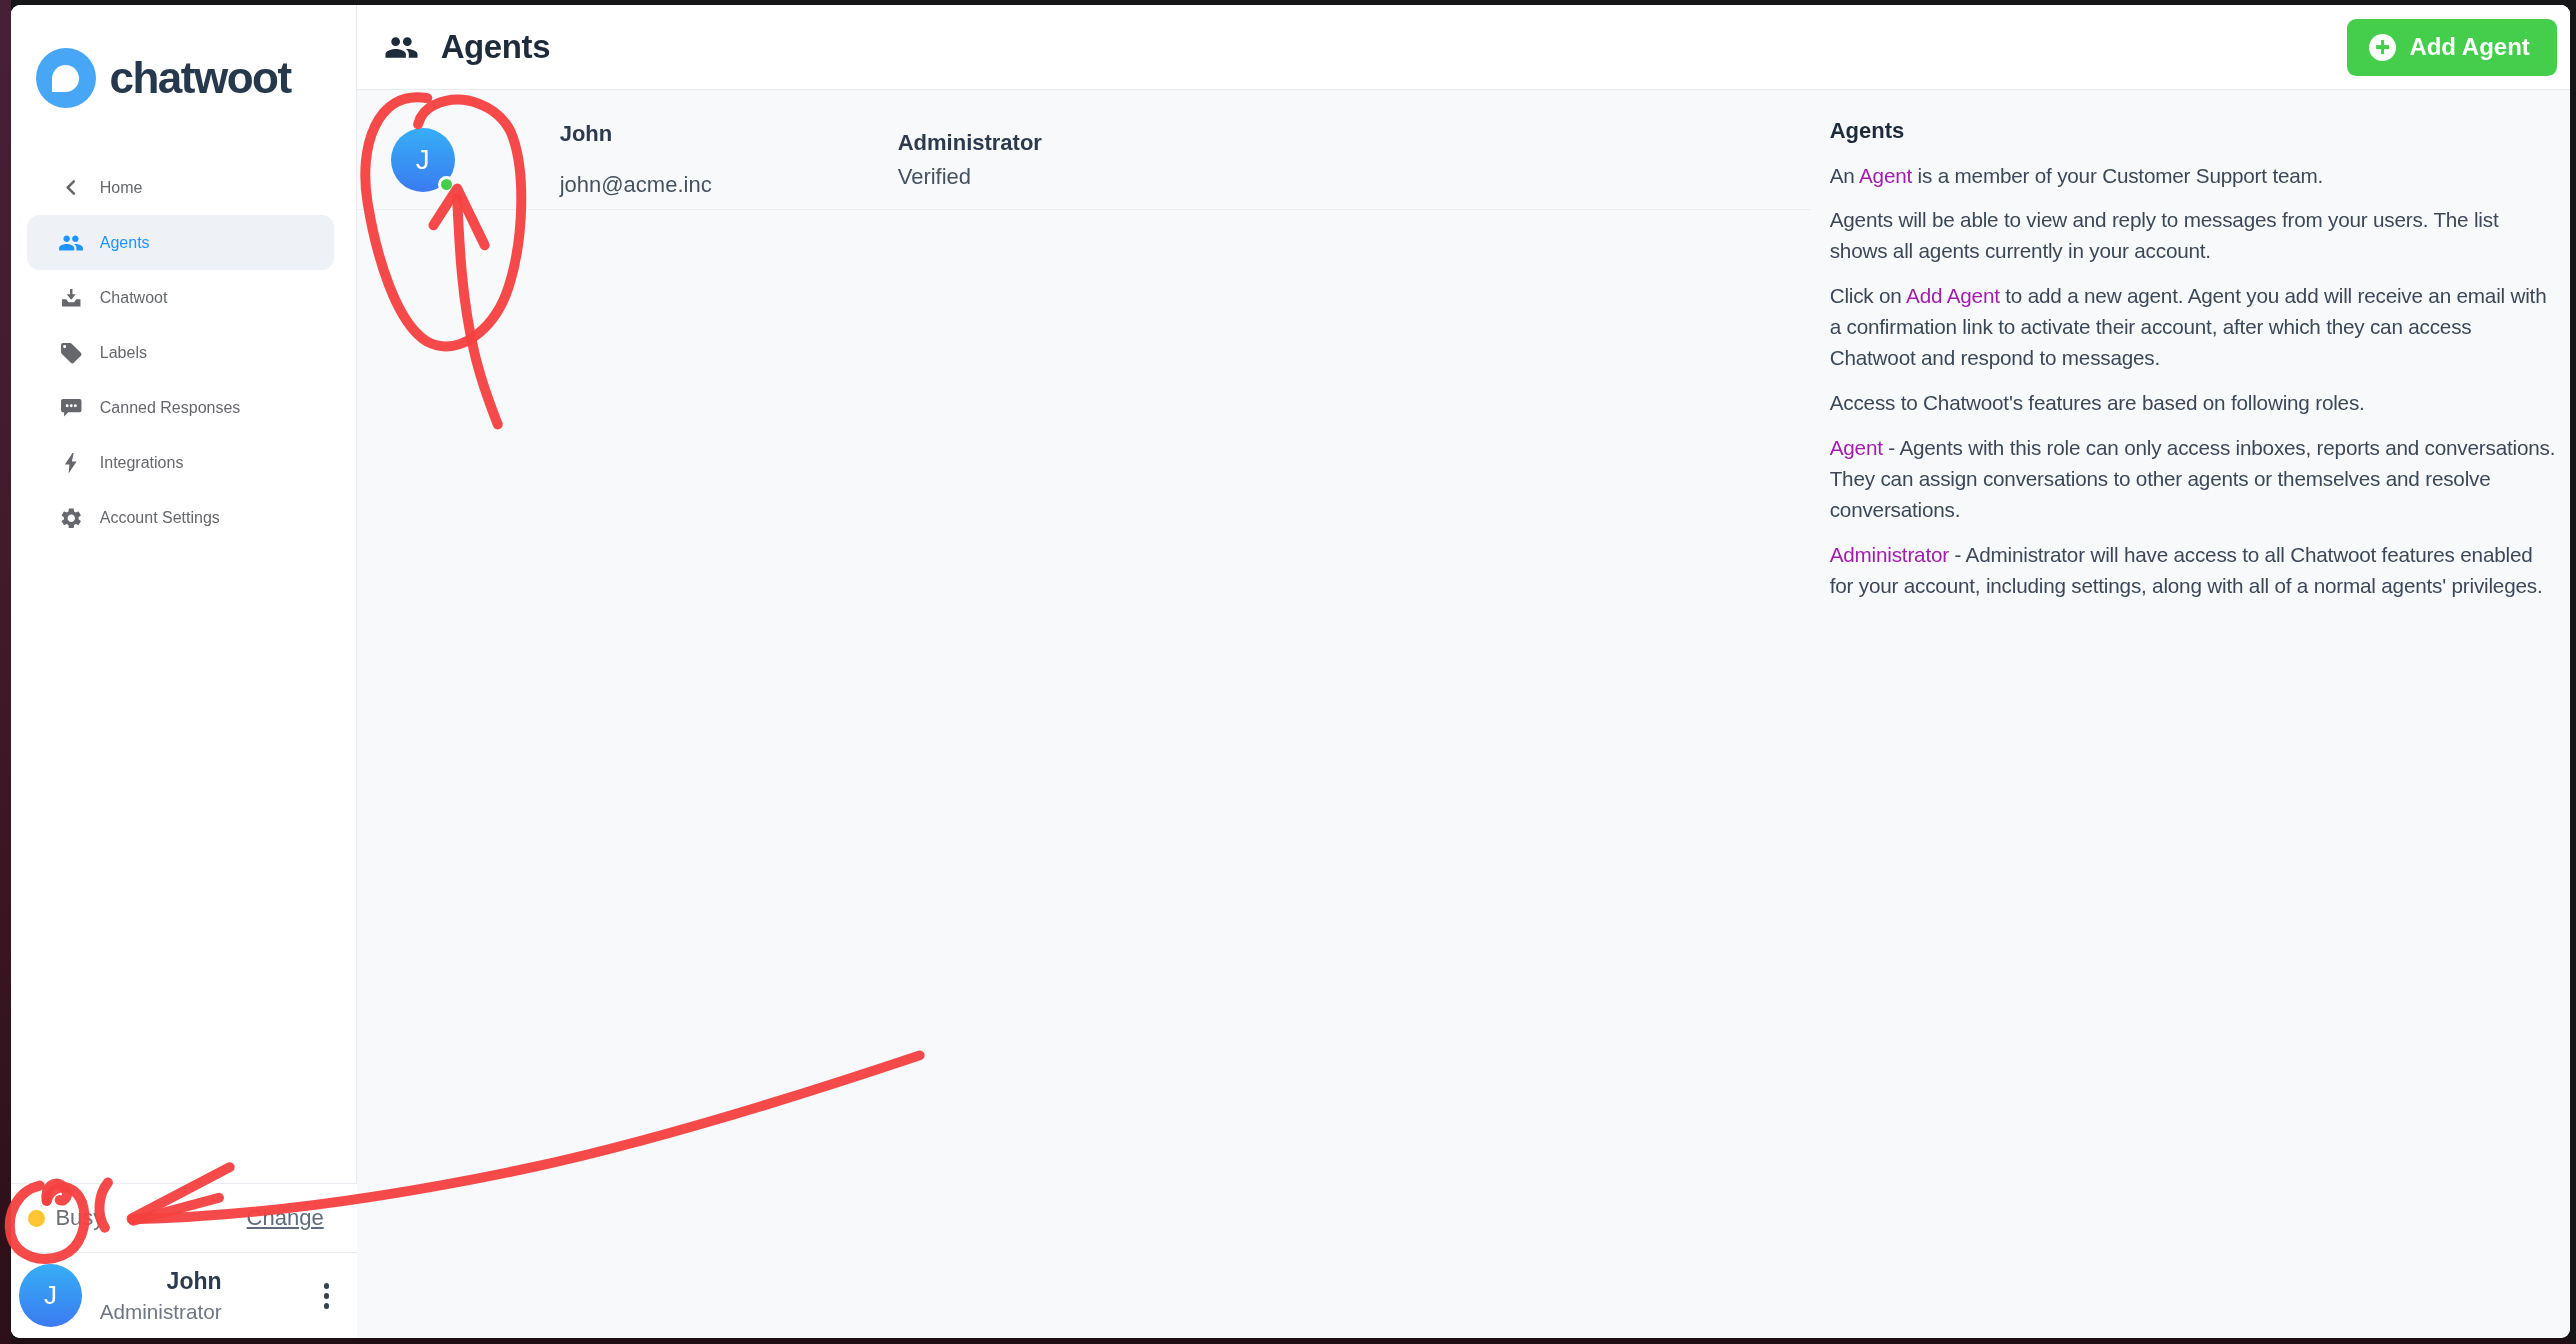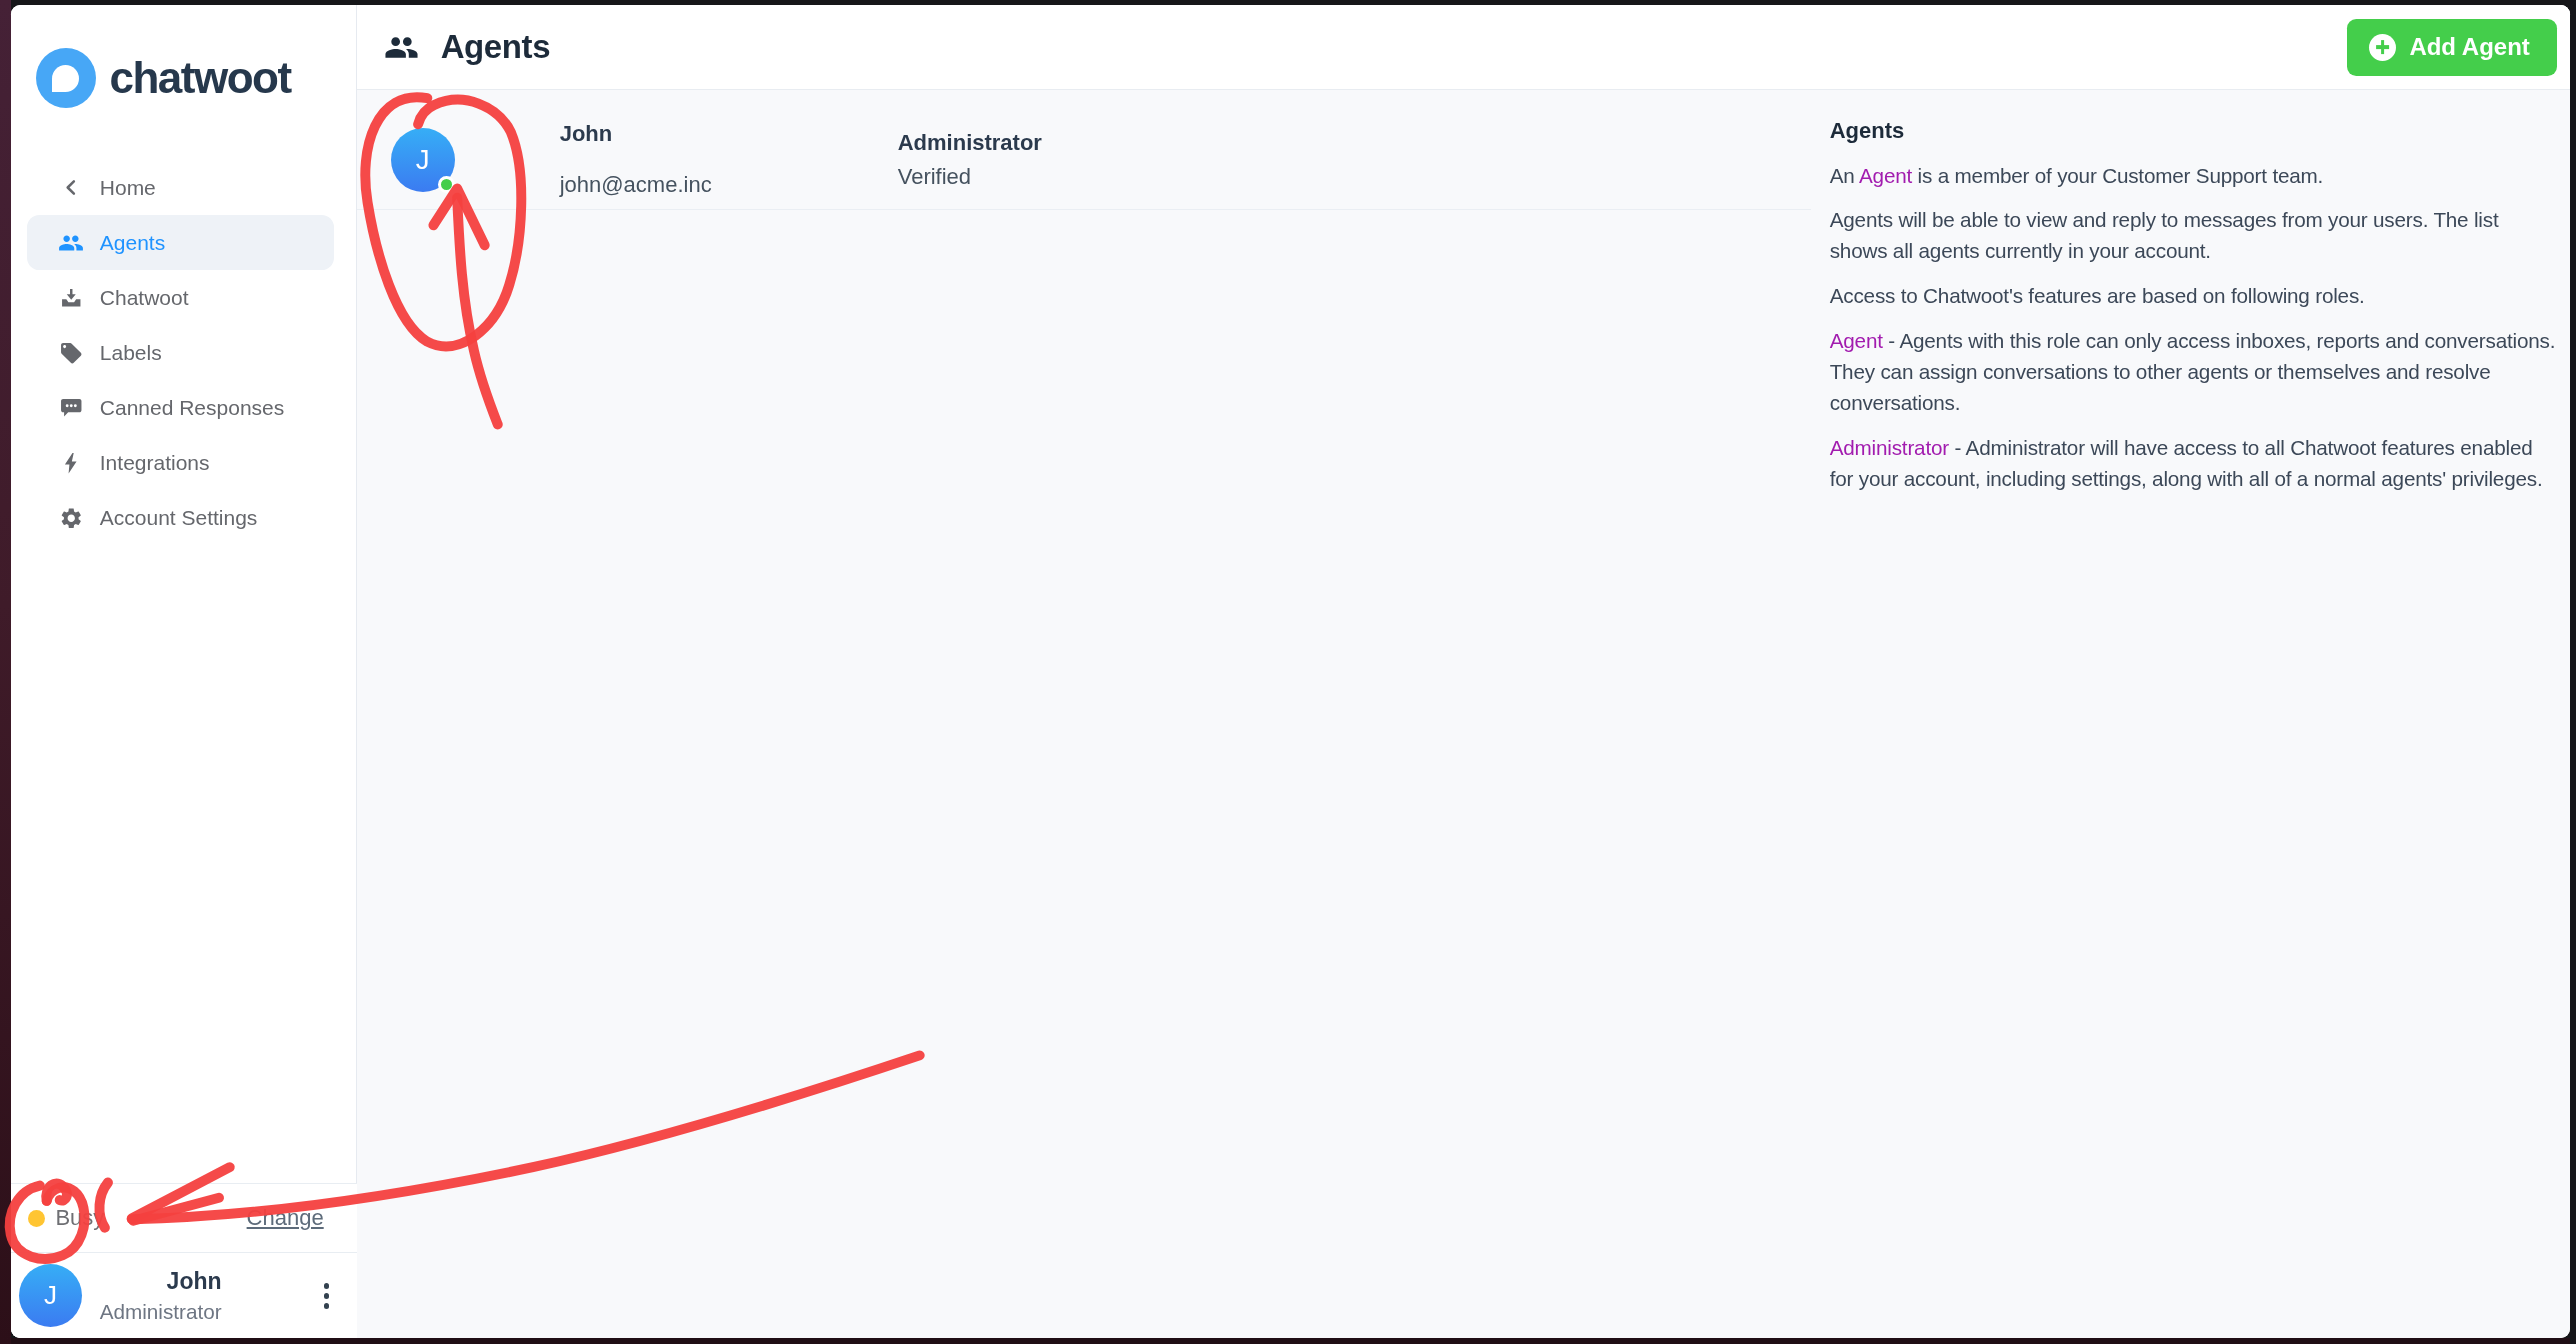--- a/index.html
+++ b/index.html
@@ -18,21 +18,21 @@
     border-radius:9.2px;overflow:hidden;display:flex;}
 
   
   .sidebar{position:relative;width:346px;height:100%;background:#fff;border-right:0.8px solid var(--border-col);flex:0 0 346px;text-align:right;}
   .logo{position:absolute;left:25px;top:43px;display:flex;align-items:center;cursor:pointer;}
   .logo-mark{width:60px;height:60px;border-radius:50%;background:var(--logo-blue);display:flex;align-items:center;justify-content:center;}
   .logo-bubble{width:27.6px;height:27.6px;background:#fff;border-radius:50% 50% 50% 0;}
   .logo-text{margin-left:13.8px;font-size:44px;font-weight:700;color:#26384c;letter-spacing:-1.5px;}
   .nav{position:absolute;left:0;top:155px;right:0;}
   .nav-item{height:55px;display:flex;align-items:center;padding-left:31px;color:#65676c;
-    font-size:21px;font-weight:500;cursor:pointer;margin:0 22px 0 16px;border-radius:12.3px;}
+    font-size:16px;font-weight:500;cursor:pointer;margin:0 22px 0 16px;border-radius:12.3px;}
   .nav-item .nav-icon{width:27.6px;height:27.6px;display:flex;align-items:center;justify-content:center;margin-right:14.5px;}
   .nav-item svg{display:block;}
   .nav-item.selected{background:#eef2f7;color:var(--accent-blue);}
   .nav-label{white-space:nowrap;}
 
   
   .status-popup{position:absolute;left:60px;top:973px;width:276px;height:180px;background:#fff;border-radius:15.3px;
     box-shadow:0 9.2px 34px rgba(45,60,80,.18),0 1.5px 6.1px rgba(45,60,80,.08);padding:24.5px 0 0 23px;display:flex;flex-direction:column;gap:17px;z-index:5;}
   .popup-tail{position:absolute;left:224px;bottom:-9.2px;width:23px;height:23px;background:#fff;transform:rotate(45deg);border-radius:3.8px;
     box-shadow:6.1px 6.1px 13.8px rgba(45,60,80,.10);}
@@ -222,20 +222,21 @@
             <div class="agent-role">Administrator</div>
             <div class="agent-verif">Verified</div>
           </span>
         </div>
       </section>
 
       <aside class="help-panel">
         <div class="help-title">Agents</div>
         <p><span>An </span><span class="b">Agent</span><span> is a member of your Customer Support team.</span></p>
         <p><span></span><span class="b"></span><span>Agents will be able to view and reply to messages from your users. The list shows all agents currently in your account.</span></p>
+        <p><span>Click on </span><span class="b">Add Agent</span><span> to add a new agent. Agent you add will receive an email with a confirmation link to activate their account, after which they can access Chatwoot and respond to messages.</span></p>
         <p><span></span><span class="b"></span><span>Access to Chatwoot's features are based on following roles.</span></p>
         <p><span></span><span class="b">Agent</span><span> - Agents with this role can only access inboxes, reports and conversations. They can assign conversations to other agents or themselves and resolve conversations.</span></p>
         <p><span></span><span class="b">Administrator</span><span> - Administrator will have access to all Chatwoot features enabled for your account, including settings, along with all of a normal agents' privileges.</span></p>
       </aside>
     </div>
   </main>
 </div>
 
 <svg class="annotations" viewBox="0 0 3364 1756">
 

